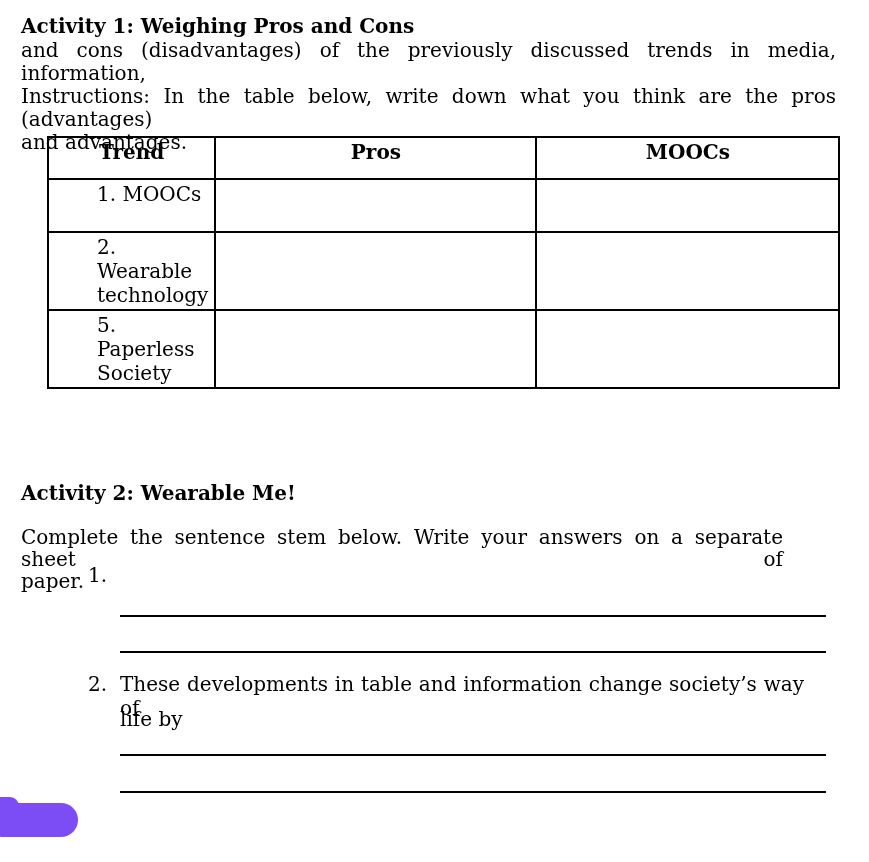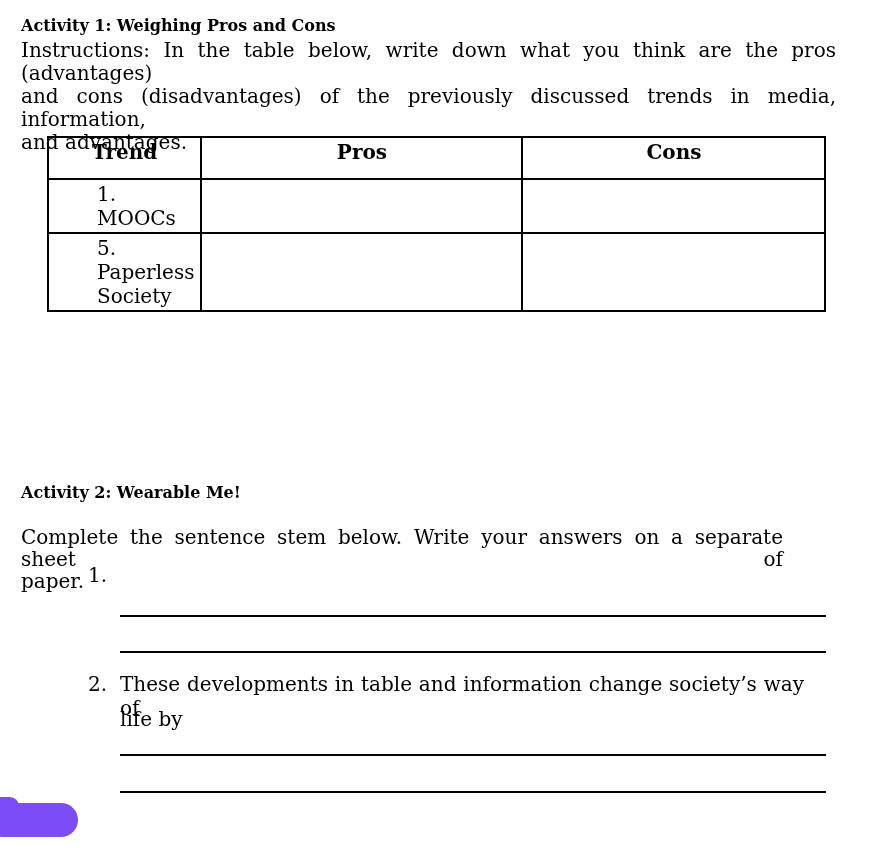--- a/index.html
+++ b/index.html
@@ -8,21 +8,21 @@
     width: 869px;
     height: 862px;
     background: #ffffff;
     overflow: hidden;
     font-family: "DejaVu Serif", "Liberation Serif", serif;
     color: #000000;
   }
   .abs { position: absolute; }
   .h1 {
     font-weight: bold;
-    font-size: 16px;
+    font-size: 20px;
     line-height: 24px;
     white-space: nowrap;
   }
   .para { font-size: 20px; line-height: 24px; }
   .jline { text-align: justify; text-align-last: justify; }
   table.pc {
     border-collapse: collapse;
     table-layout: fixed;
   }
   table.pc th, table.pc td {
@@ -45,41 +45,47 @@
   .blob { position: absolute; }
 </style>
 </head>
 <body>
 
 <div class="screen">
 
   <div class="abs h1" style="left:21px; top:14px;">Activity 1: Weighing Pros and Cons</div>
 
   <div class="abs para" style="left:21px; top:39px; width:815px; line-height:23px;">
+    <div class="jline">and cons (disadvantages) of the previously discussed trends in media, information,</div>
     <div class="jline">Instructions: In the table below, write down what you think are the pros (advantages)</div>
-    <div class="jline">and cons (disadvantages) of the previously discussed trends in media, information,</div>
     <div>and advantages.</div>
   </div>
 
   <table class="pc abs" style="left:47px; top:136px;">
     <colgroup>
       <col style="width:152px">
       <col style="width:321px">
       <col style="width:303px">
     </colgroup>
     <thead>
       <tr style="height:42px">
         <th>Trend</th>
         <th>Pros</th>
-        <th>Cons</th>
+        <th>MOOCs</th>
       </tr>
     </thead>
     <tbody>
       <tr style="height:53px">
         <td class="trend">1. MOOCs</td>
+        <td></td>
+        <td></td>
+      </tr>
+      <tr style="height:52px">
+        <td class="trend">2. Wearable
+technology</td>
         <td></td>
         <td></td>
       </tr>
       <tr style="height:53px">
         <td class="trend">5. Paperless
 Society</td>
         <td></td>
         <td></td>
       </tr>
     </tbody>

